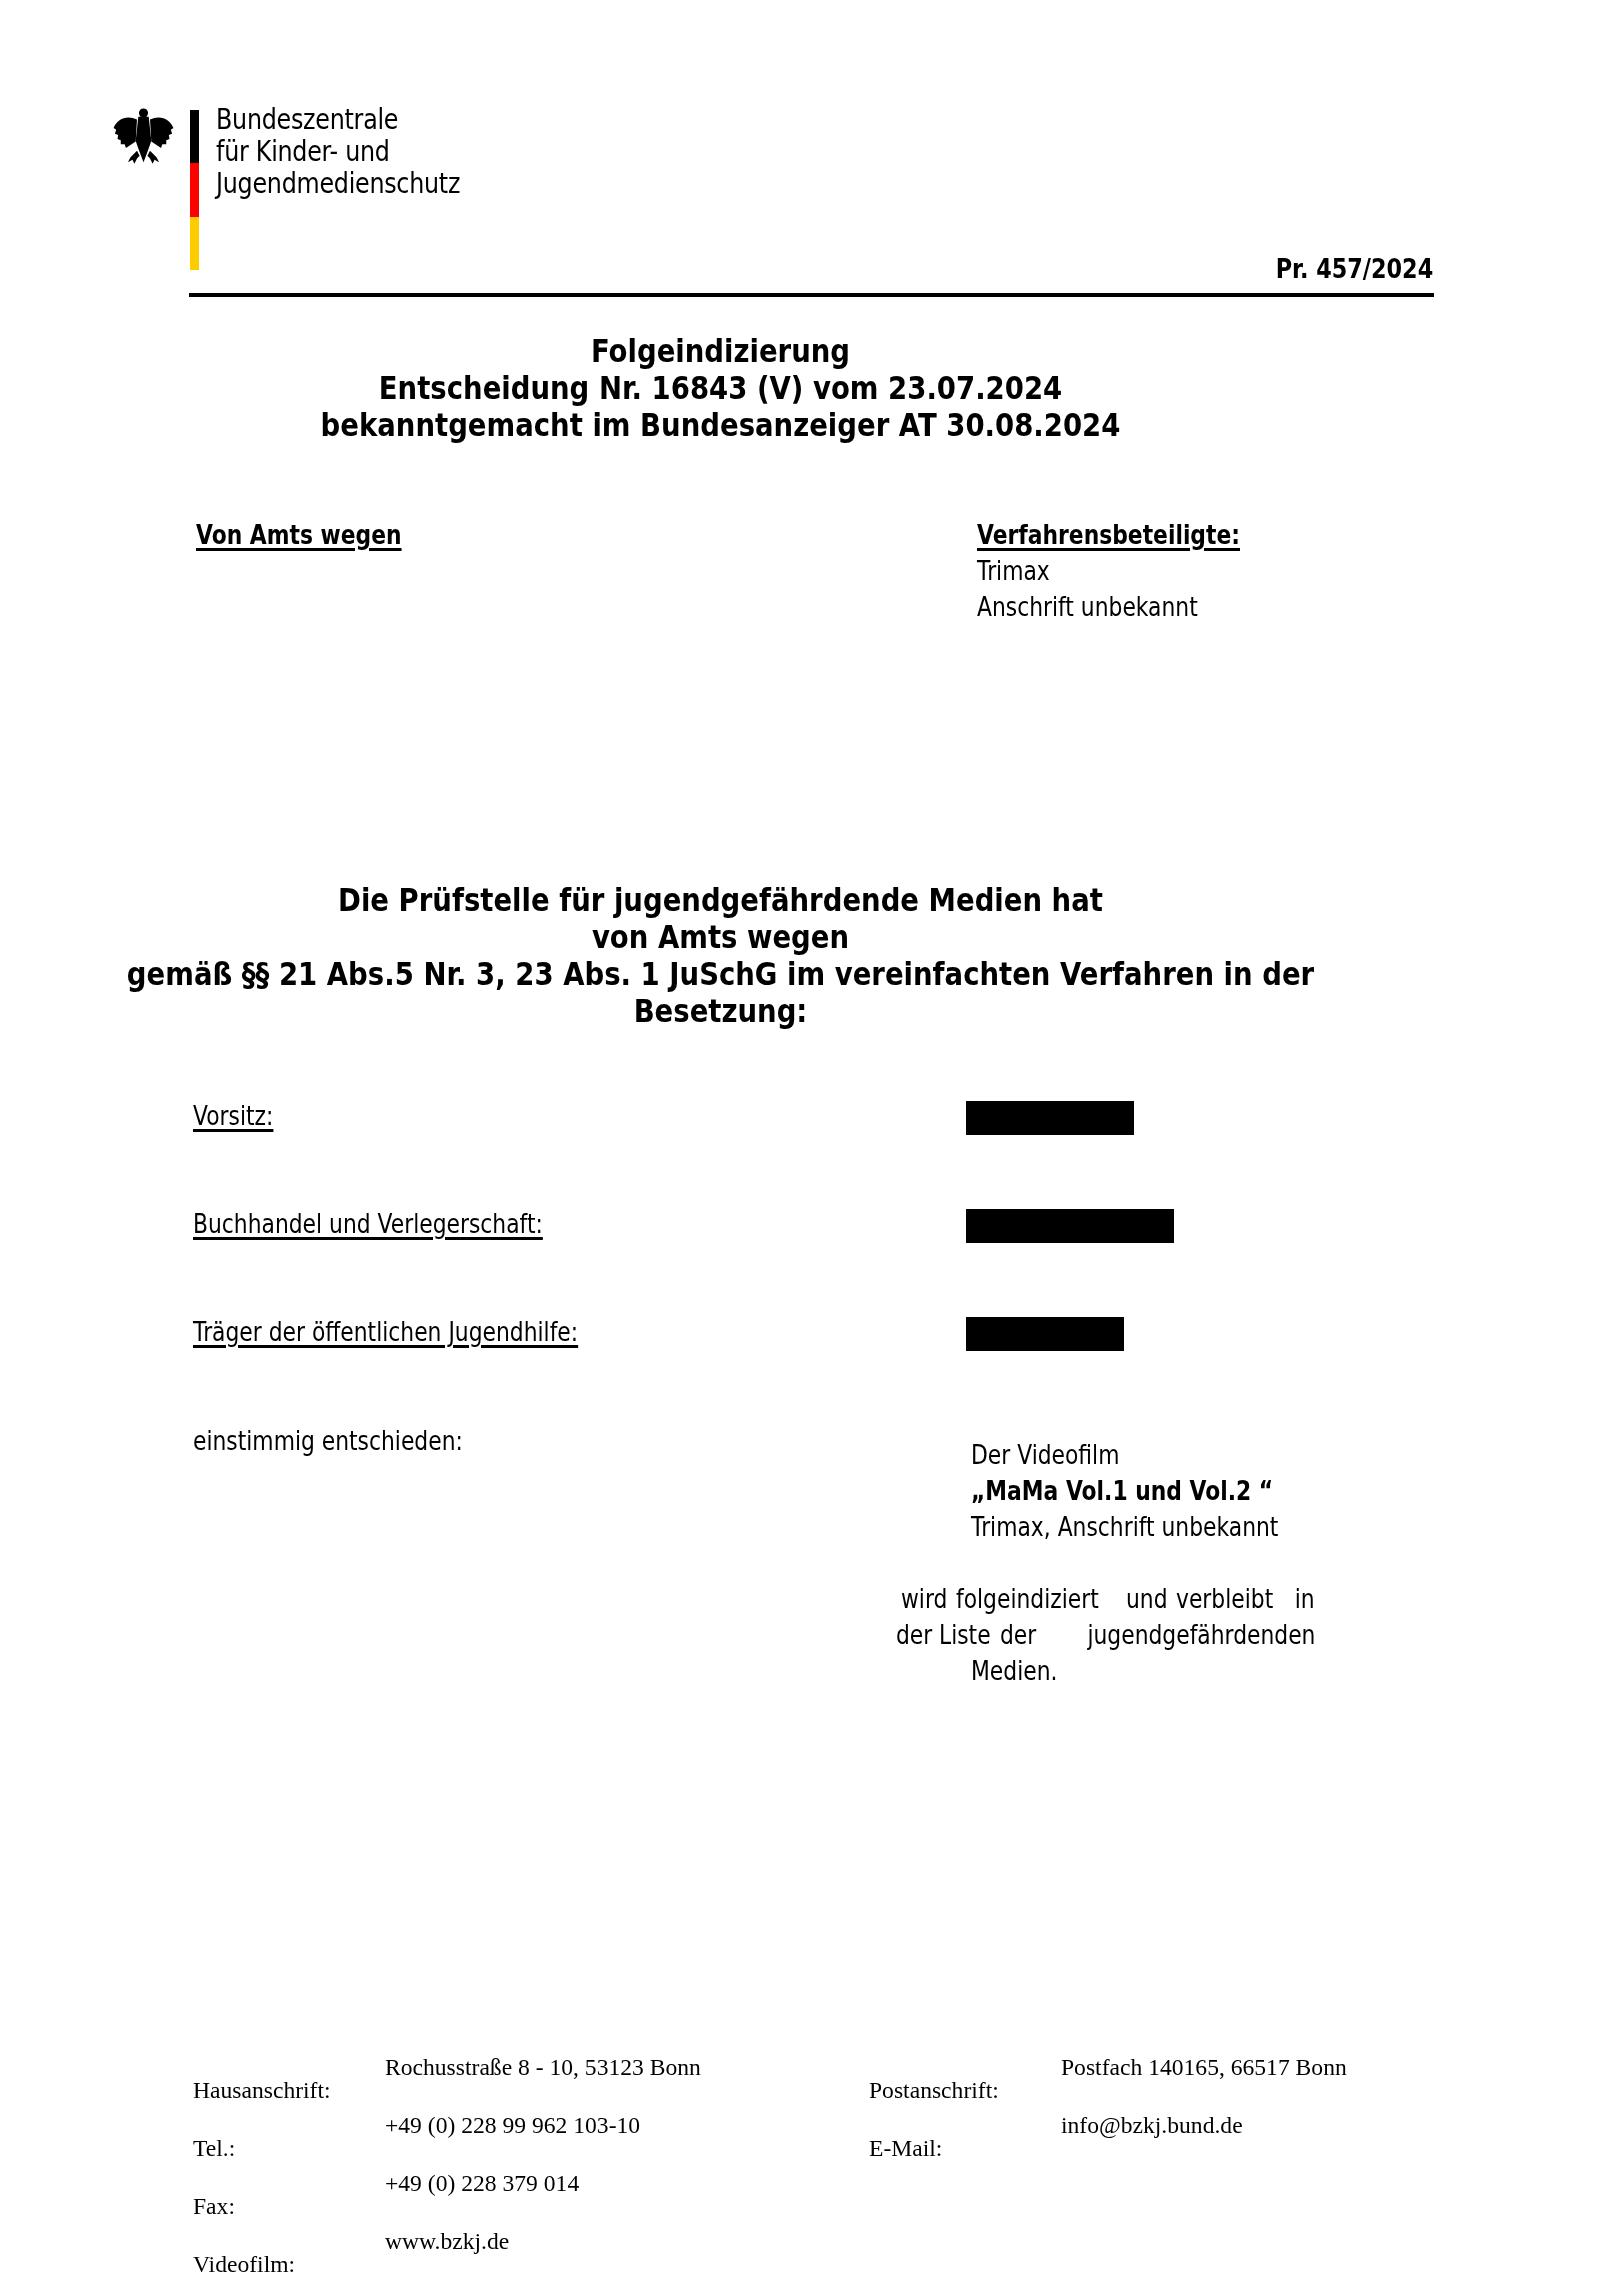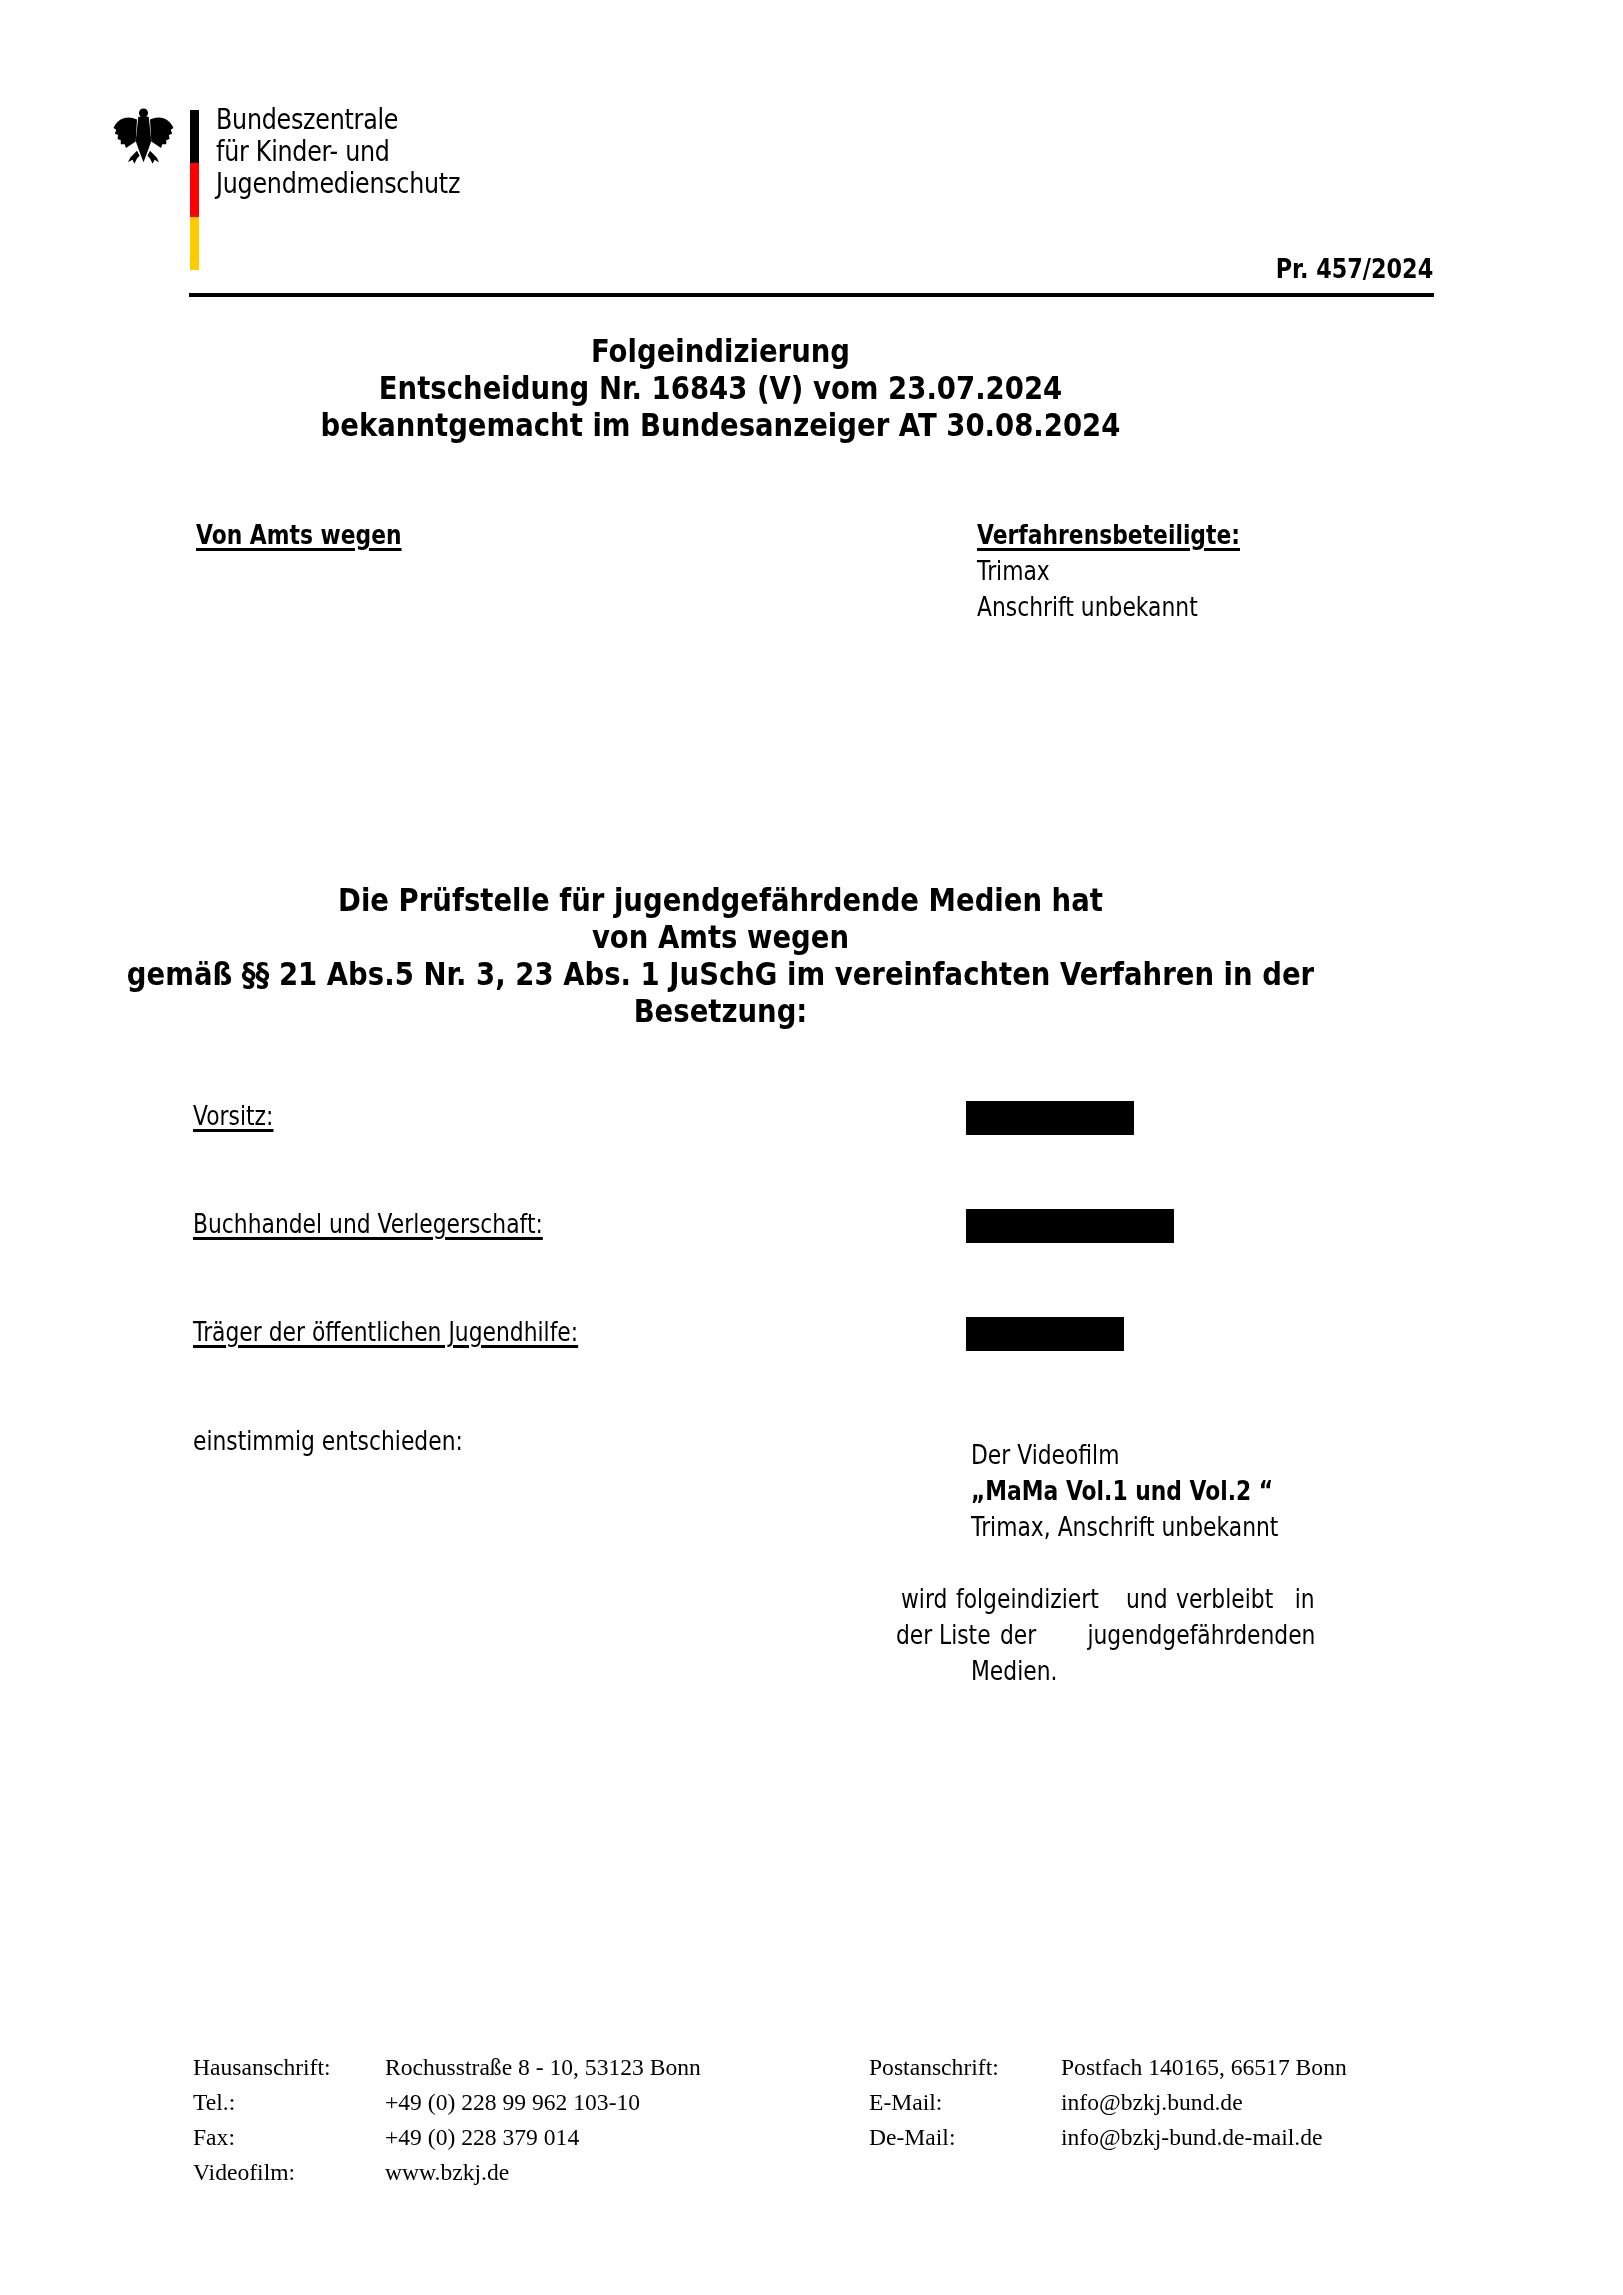--- a/index.html
+++ b/index.html
@@ -30,21 +30,21 @@
 
   .redact { background: #000; height: 34px; }
 
   .verdict { left: 971px; top: 1437px; width: 344px; font-family: "DejaVu Sans", sans-serif;
              font-size: 26px; line-height: 36px; }
   .verdict .line { white-space: nowrap; transform: scaleX(0.84); transform-origin: left top; }
   .justify { display: flex; justify-content: flex-end; width: 100%; }
 
   .footer { font-family: "Liberation Serif", serif; font-size: 23.6px; line-height: 35px; }
   .footer .row { display: flex; }
-  .footer .lbl { width: 192px; }
+  .footer .lbl { width: 192px; margin-top: 23px; }
 </style>
 </head>
 <body>
 
 <div class="abs eagle">
   <svg viewBox="0 0 100 95" width="65" height="62">
     <g fill="#000">
       <ellipse cx="50" cy="12" rx="7" ry="7"></ellipse>
       <path d="M42 18 L58 18 L62 55 L56 72 L50 88 L44 72 L38 55 Z"></path>
       <path d="M40 22 C25 15 10 20 4 35 L8 38 L6 44 L11 46 L10 52 L15 54 L15 60 L21 60 L23 66 L38 56 Z"></path>
@@ -140,18 +140,14 @@
 
 <div class="abs footer" style="left:869px; top:2050px;">
   <div class="row">
     <span class="lbl">Postanschrift:</span>
     <span>Postfach 140165, 66517 Bonn</span>
   </div>
   <div class="row">
     <span class="lbl">E-Mail:</span>
     <span>info@bzkj.bund.de</span>
   </div>
-  <div class="row">
-    <span class="lbl">De-Mail:</span>
-    <span>info@bzkj-bund.de-mail.de</span>
-  </div>
 </div>
 
 
 </body></html>

